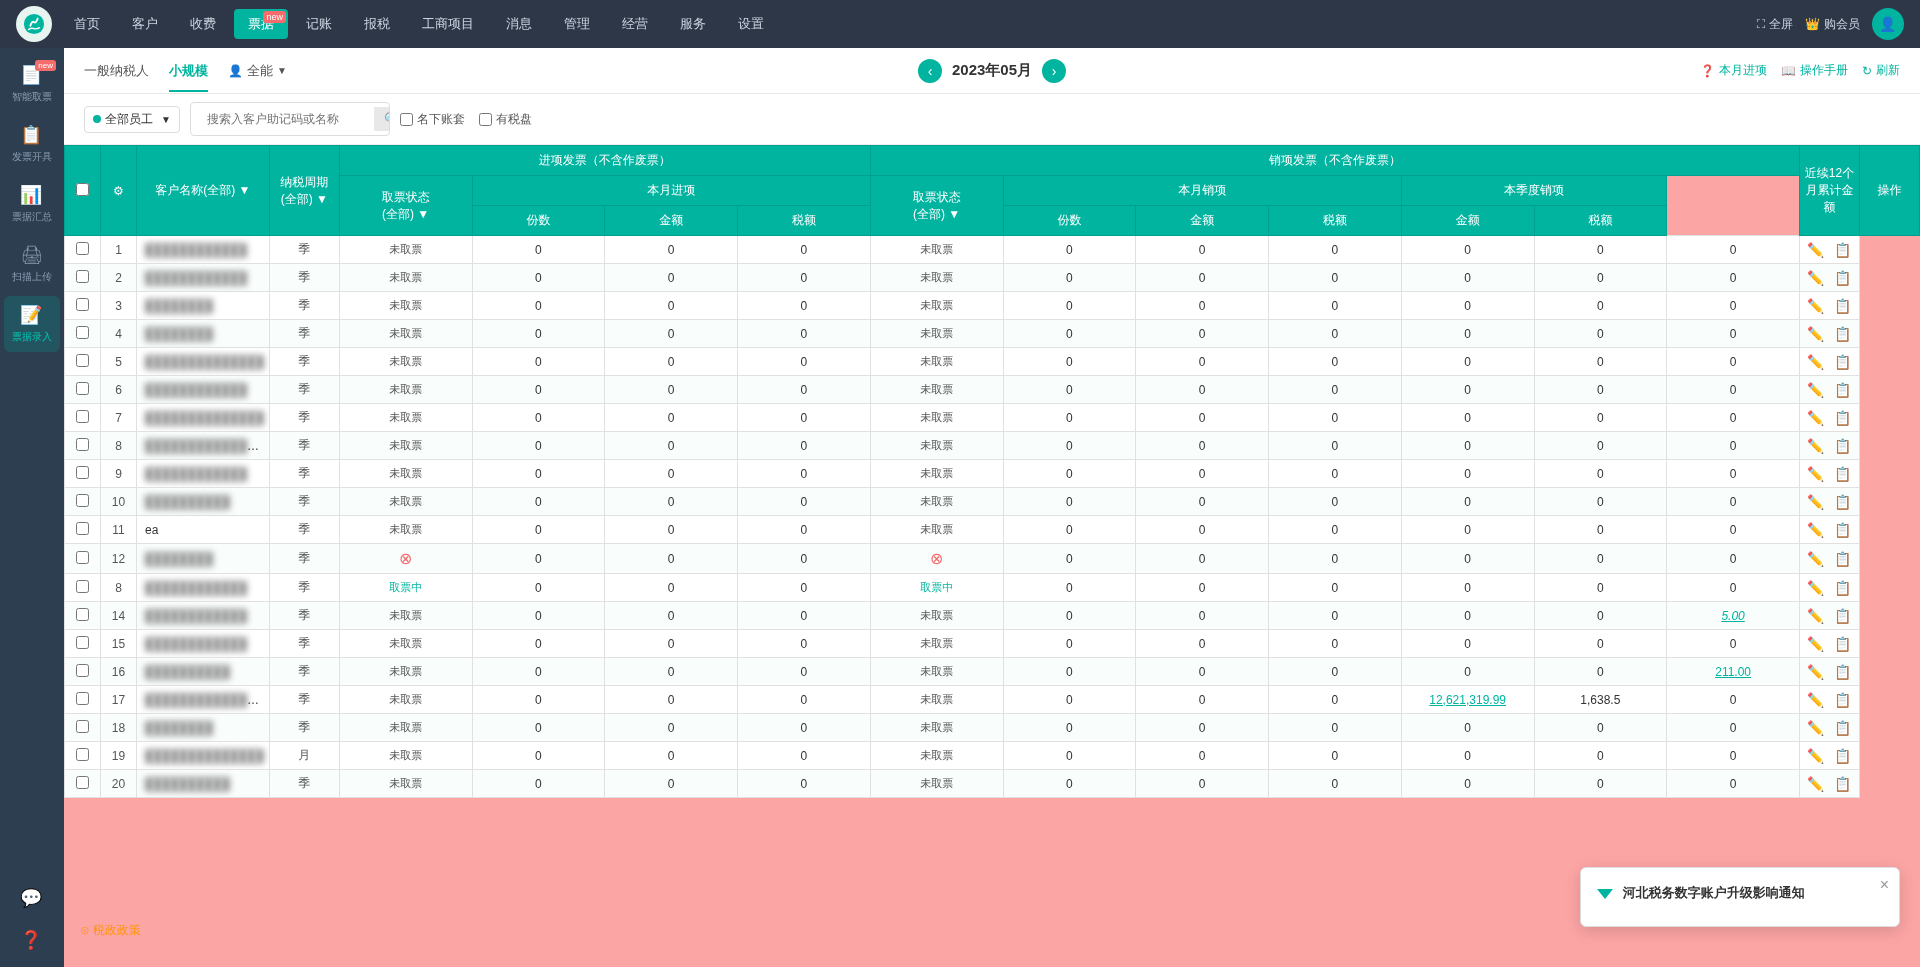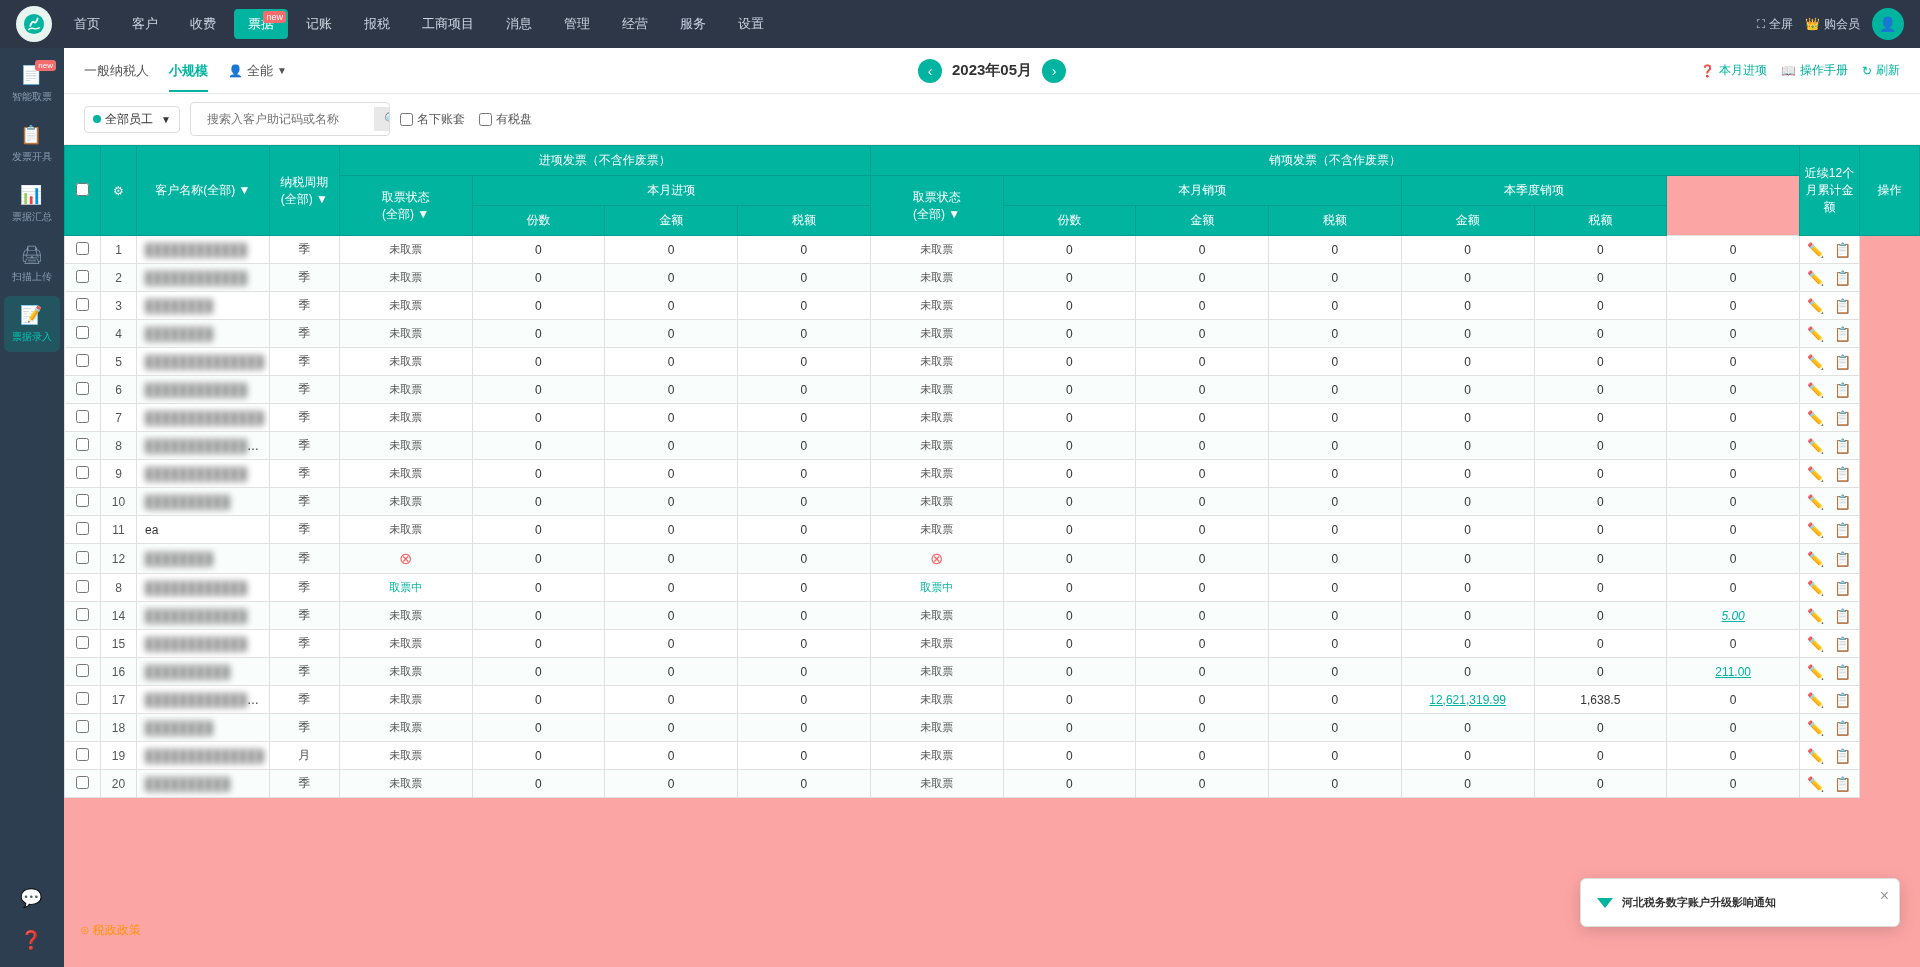--- a/index.html
+++ b/index.html
@@ -147,21 +147,21 @@
     }
 
     
     .notification-popup {
       position: absolute; right: 20px; bottom: 60px;
       width: 320px; background: #fff;
       border: 1px solid #ddd; border-radius: 6px;
       box-shadow: 0 4px 16px rgba(0,0,0,0.15);
       padding: 16px; z-index: 100;
     }
-    .notification-popup .popup-title { font-weight: bold; font-size: 11px; color: #333; }
+    .notification-popup .popup-title { font-weight: bold; font-size: 13px; margin-bottom: 8px; color: #333; }
     .notification-popup .popup-body { font-size: 12px; color: #555; line-height: 1.7; }
     .popup-close {
       position: absolute; top: 8px; right: 10px; cursor: pointer; color: #999; font-size: 16px;
     }
     .popup-arrow-teal {
       display: inline-block; width: 0; height: 0;
       border-left: 8px solid transparent; border-right: 8px solid transparent;
       border-top: 10px solid #00b4a0;
       margin-right: 6px; vertical-align: middle;
     }

